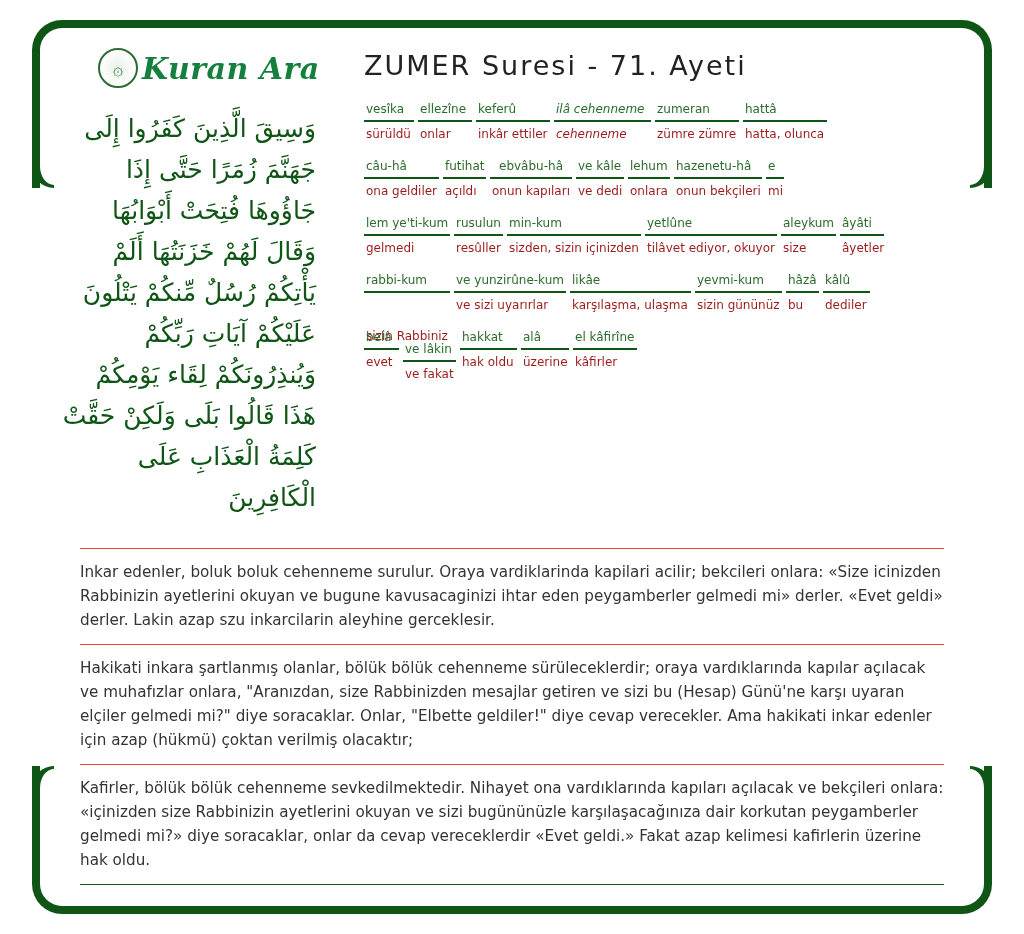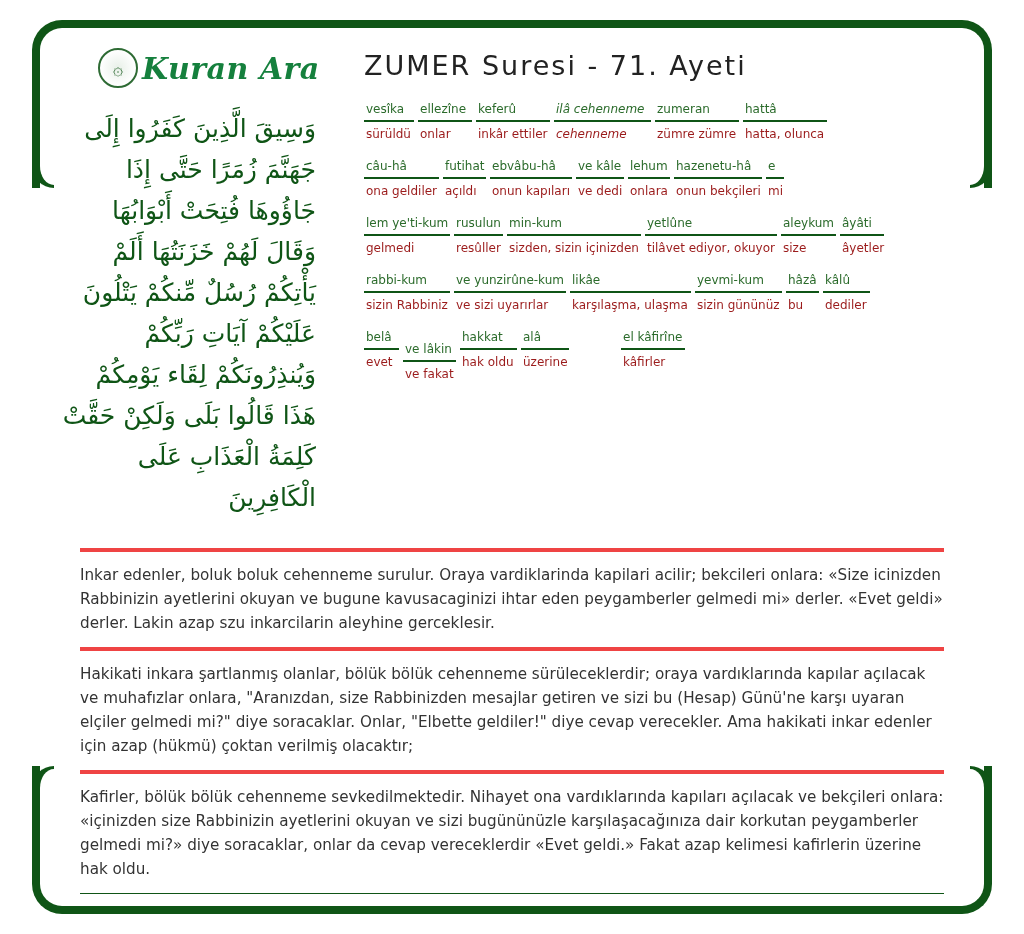--- a/index.html
+++ b/index.html
@@ -39,21 +39,21 @@
 
   
   .words { position: absolute; left: 364px; top: 100px; width: 580px; }
   .w-row { display: flex; height: 57px; }
   .pair { margin-right: 4px; display: flex; flex-direction: column; }
   .pair .ar { font-size: 12px; color: #2b6b2b; padding: 2px 2px 4px 2px; border-bottom: 2px solid #0f5516; white-space: nowrap; }
   .pair .tr { font-size: 12px; color: #9b1b1b; padding: 5px 2px 0 2px; white-space: nowrap; }
 
   
   .translations { position: absolute; left: 80px; top: 548px; width: 864px; }
-  .tr-block { border-top: 4px solid #ef4444; padding: 11px 0 12px 0; font-size: 15.2px; line-height: 24px; color: #333; }
+  .tr-block { border-top: 1px solid #ef4444; padding: 11px 0 12px 0; font-size: 15.2px; line-height: 24px; color: #333; }
   .tr-block.last { border-bottom: 1px solid #0f5516; }
 </style>
 </head>
 <body>
 
 <div class="frame-top"></div>
 <div class="curl-l"></div>
 <div class="curl-r"></div>
 <div class="frame-bottom"></div>
 <div class="curl-bl"></div>
@@ -108,21 +108,21 @@
     </div>
     <div class="w-row">
       <div class="pair" style="width: 75px;">
         <span class="ar">câu-hâ</span>
         <span class="tr">ona geldiler</span>
       </div>
       <div class="pair" style="width: 43px;">
         <span class="ar">futihat</span>
         <span class="tr">açıldı</span>
       </div>
-      <div class="pair" style="width: 82px;">
+      <div class="pair" style="width: 82px; text-align: center;">
         <span class="ar">ebvâbu-hâ</span>
         <span class="tr">onun kapıları</span>
       </div>
       <div class="pair" style="width: 48px;">
         <span class="ar">ve kâle</span>
         <span class="tr">ve dedi</span>
       </div>
       <div class="pair" style="width: 42px;">
         <span class="ar">lehum</span>
         <span class="tr">onlara</span>
@@ -156,21 +156,21 @@
       <div class="pair" style="width: 55px;">
         <span class="ar">aleykum</span>
         <span class="tr">size</span>
       </div>
       <div class="pair" style="width: 44px;">
         <span class="ar">âyâti</span>
         <span class="tr">âyetler</span>
       </div>
     </div>
     <div class="w-row">
-      <div class="pair" style="width: 86px;">
+      <div class="pair" style="width: 86px; gap: 31px;">
         <span class="ar">rabbi-kum</span>
         <span class="tr">sizin Rabbiniz</span>
       </div>
       <div class="pair" style="width: 112px;">
         <span class="ar">ve yunzirûne-kum</span>
         <span class="tr">ve sizi uyarırlar</span>
       </div>
       <div class="pair" style="width: 121px;">
         <span class="ar">likâe</span>
         <span class="tr">karşılaşma, ulaşma</span>
@@ -198,21 +198,21 @@
         <span class="tr">ve fakat</span>
       </div>
       <div class="pair" style="width: 57px;">
         <span class="ar">hakkat</span>
         <span class="tr">hak oldu</span>
       </div>
       <div class="pair" style="width: 48px;">
         <span class="ar">alâ</span>
         <span class="tr">üzerine</span>
       </div>
-      <div class="pair" style="width: 64px; margin-left: 48px;">
+      <div class="pair" style="width: 64px;">
         <span class="ar">el kâfirîne</span>
         <span class="tr">kâfirler</span>
       </div>
     </div>
   </div>
 
 <div class="translations">
   <div class="tr-block">Inkar edenler, boluk boluk cehenneme surulur. Oraya vardiklarinda kapilari acilir; bekcileri onlara: «Size icinizden Rabbinizin ayetlerini okuyan ve bugune kavusacaginizi ihtar eden peygamberler gelmedi mi» derler. «Evet geldi» derler. Lakin azap szu inkarcilarin aleyhine gerceklesir.</div>
   <div class="tr-block">Hakikati inkara şartlanmış olanlar, bölük bölük cehenneme sürüleceklerdir; oraya vardıklarında kapılar açılacak ve muhafızlar onlara, "Aranızdan, size Rabbinizden mesajlar getiren ve sizi bu (Hesap) Günü'ne karşı uyaran elçiler gelmedi mi?" diye soracaklar. Onlar, "Elbette geldiler!" diye cevap verecekler. Ama hakikati inkar edenler için azap (hükmü) çoktan verilmiş olacaktır;</div>
   <div class="tr-block last">Kafirler, bölük bölük cehenneme sevkedilmektedir. Nihayet ona vardıklarında kapıları açılacak ve bekçileri onlara: «içinizden size Rabbinizin ayetlerini okuyan ve sizi bugününüzle karşılaşacağınıza dair korkutan peygamberler gelmedi mi?» diye soracaklar, onlar da cevap vereceklerdir «Evet geldi.» Fakat azap kelimesi kafirlerin üzerine hak oldu.</div>

